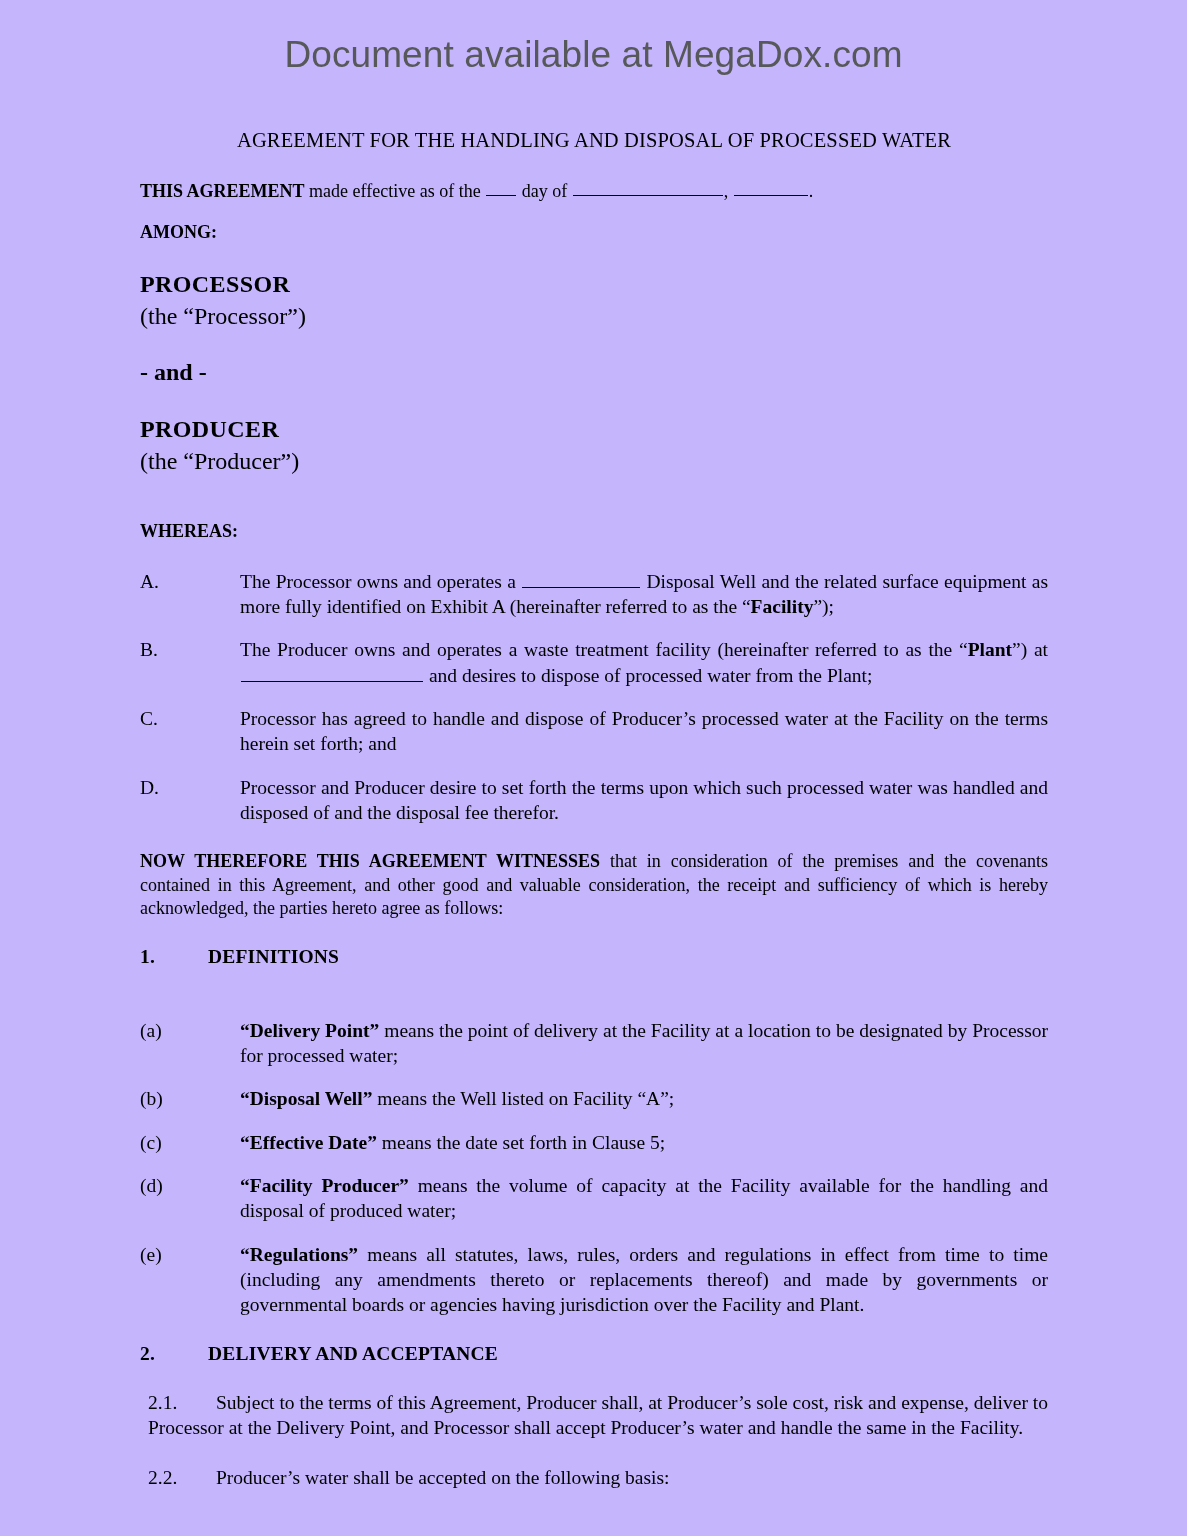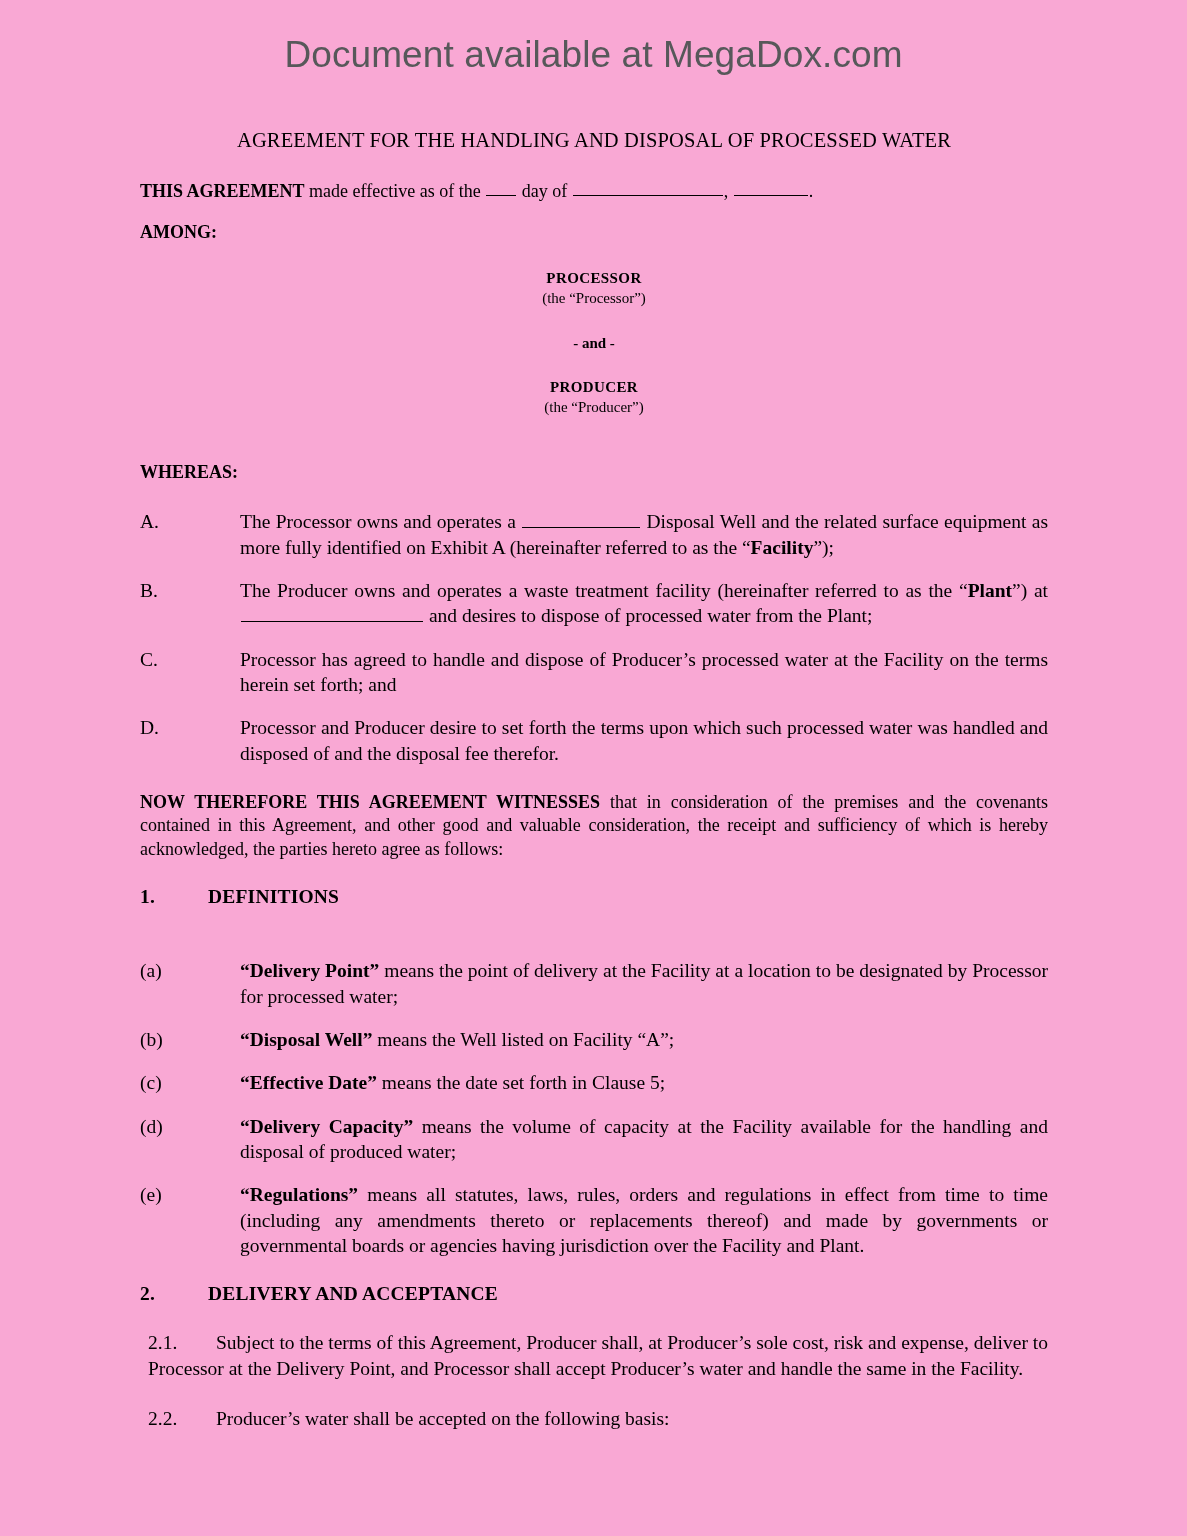--- a/index.html
+++ b/index.html
@@ -12,21 +12,21 @@
     height: 1536px;
     position: relative;
     font-family: "Liberation Serif", "DejaVu Serif", serif;
     color: #000000;
     -webkit-font-smoothing: antialiased;
   }
 
   .page {
     position: absolute;
     inset: 0;
-    background: #f9a8d4;
+    background: #c4b5fd;
   }
 
   
   .watermark {
     position: absolute;
     top: 36px;
     left: 0;
     width: 1187px;
     text-align: center;
     font-family: "Liberation Sans", "DejaVu Sans", sans-serif;
@@ -61,22 +61,21 @@
     text-align: justify;
   }
 
   .space-lg { height: 25px; }
   .space-md { height: 18px; }
 
   b, .b { font-weight: bold; }
 
   
   .center {
-    text-align: center;
-    font-size: 15px;
+    font-size: 24px;
     line-height: 1.32;
   }
   .center .party-name {
     font-weight: bold;
     letter-spacing: 0.4px;
   }
 
   
   .hang {
     display: flex;
@@ -232,21 +231,21 @@
 
     <div class="hang">
       <span class="marker">(c)</span>
       <span class="body"><b><span>“</span><span>Effective Date</span><span>”</span></b><span> means the date set forth in Clause 5;</span></span>
     </div>
 
     <div class="space-md"></div>
 
     <div class="hang">
       <span class="marker">(d)</span>
-      <span class="body"><b><span>“</span><span>Delivery Capacity</span><span>”</span></b><span> means the volume of capacity at the Facility available for the handling and disposal of produced water;</span></span>
+      <span class="body"><b><span>“</span><span>Facility Producer</span><span>”</span></b><span> means the volume of capacity at the Facility available for the handling and disposal of produced water;</span></span>
     </div>
 
     <div class="space-md"></div>
 
     <div class="hang">
       <span class="marker">(e)</span>
       <span class="body"><b><span>“</span><span>Regulations</span><span>”</span></b><span> means all statutes, laws, rules, orders and regulations in effect from time to time (including any amendments thereto or replacements thereof) and made by governments or governmental boards or agencies having jurisdiction over the Facility and Plant.</span></span>
     </div>
 
     <div class="space-lg"></div>

